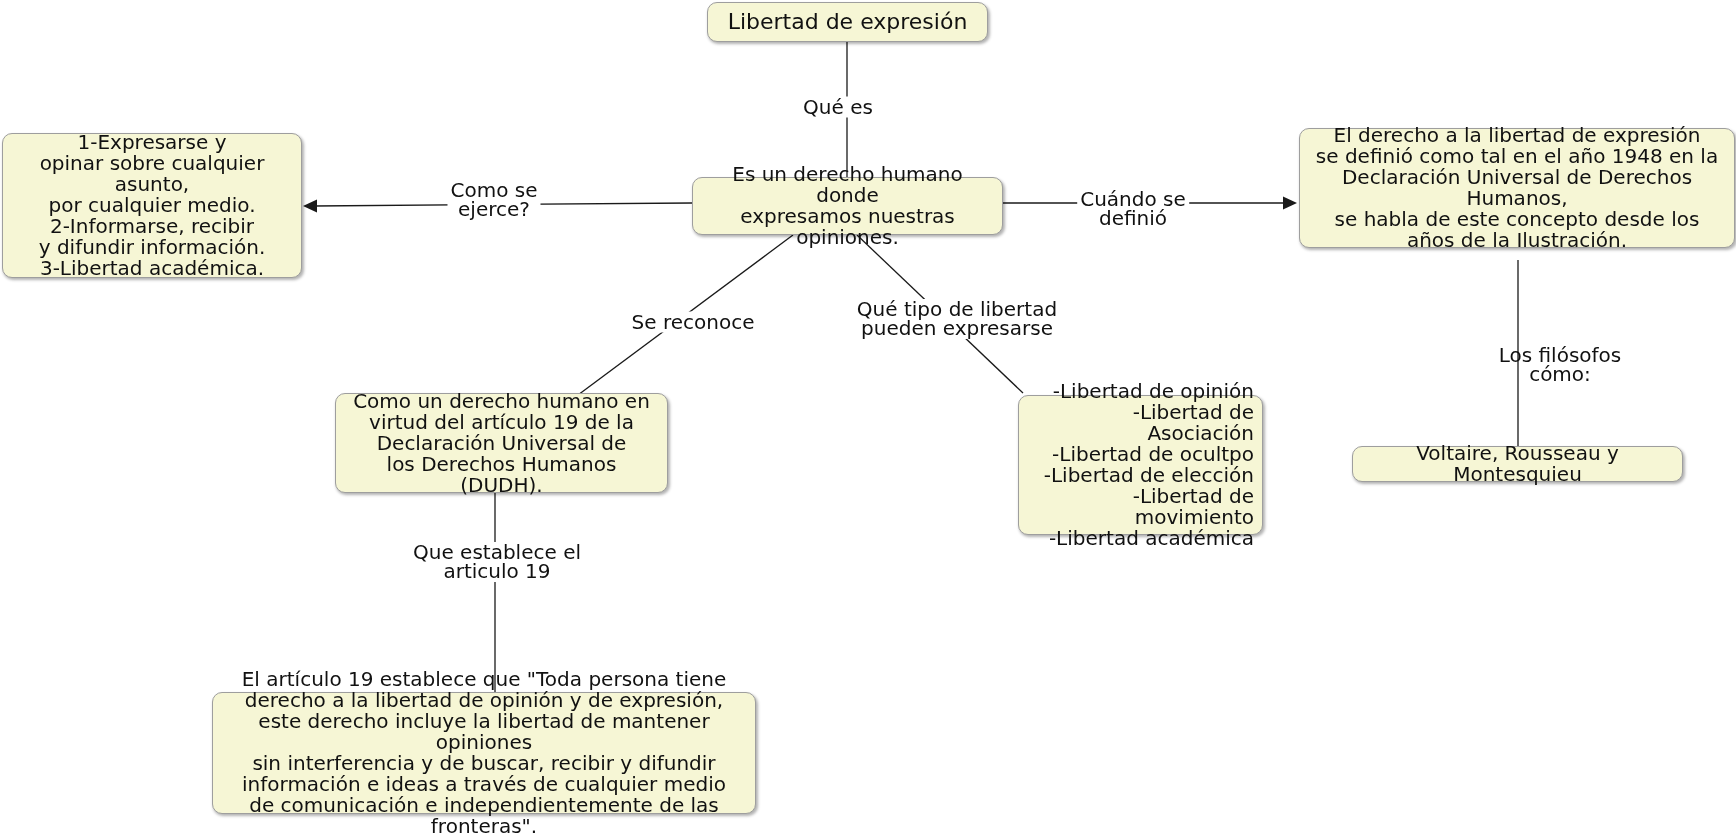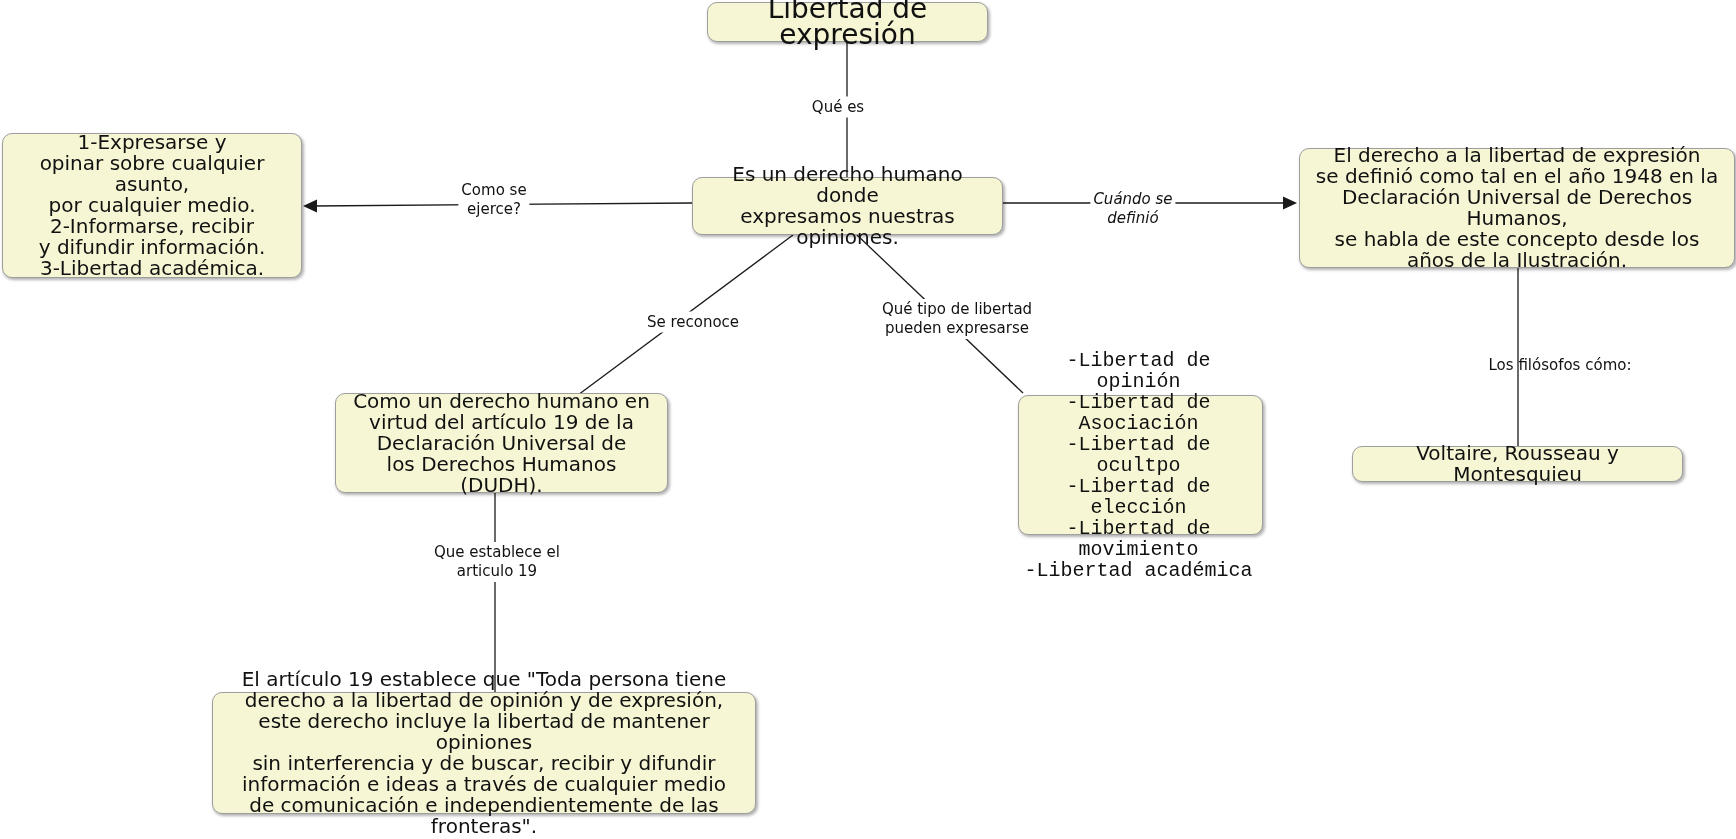--- a/index.html
+++ b/index.html
@@ -17,29 +17,29 @@
     border:1px solid #9e9e9e;
     border-radius:10px;
     box-shadow:1.5px 2px 3px rgba(0,0,0,0.30);
     display:flex; align-items:center; justify-content:center;
     text-align:center;
     white-space:pre-line;
     font-size:20px; line-height:21px; color:#111111;
     box-sizing:border-box;
     padding:4px 8px;
   }
-  .node--title { font-size:28px; line-height:26px; }
-  .node--list { text-align:center; justify-content:flex-start; padding-left:4px;font-family:Liberation Mono, monospace; }
+  .node--title { font-size:22px; line-height:26px; }
+  .node--list { text-align:right; justify-content:flex-start; padding-left:4px; }
   .link-label {
     position:absolute;
     transform:translate(-50%,-50%);
     background:#ffffff;
     text-align:center;
     white-space:pre-line;
-    font-size:15px; line-height:19px; color:#111111;
+    font-size:20px; line-height:19px; color:#111111;
     padding:1px 3px;
   }
   .link-label--transparent { background:transparent; }
 </style>
 </head>
 <body>
 
 <div class="canvas">
 
   <svg class="wires" width="1736" height="839" viewBox="0 0 1736 839">
@@ -61,21 +61,21 @@
   <div class="node" style="left:2px; top:133px; width:300px; height:145px;">1-Expresarse y
 opinar sobre cualquier asunto,
 por cualquier medio.
 2-Informarse, recibir
 y difundir información.
 3-Libertad académica.</div>
 
   <div class="node" style="left:692px; top:177px; width:311px; height:58px;">Es un derecho humano donde
 expresamos nuestras opiniones.</div>
 
-  <div class="node" style="left:1299px; top:148px; width:436px; height:120px;text-align:center;">El derecho a la libertad de expresión
+  <div class="node" style="left:1299px; top:128px; width:436px; height:120px;text-align:center;">El derecho a la libertad de expresión
 se definió como tal en el año 1948 en la
 Declaración Universal de Derechos Humanos,
 se habla de este concepto desde los
 años de la Ilustración.</div>
 
   <div class="node" style="left:335px; top:393px; width:333px; height:100px;">Como un derecho humano en
 virtud del artículo 19 de la
 Declaración Universal de
 los Derechos Humanos (DUDH).</div>
 
@@ -93,21 +93,21 @@
 información e ideas a través de cualquier medio
 de comunicación e independientemente de las fronteras".</div>
 
   <div class="node" style="left:1352px; top:446px; width:331px; height:36px;">Voltaire, Rousseau y Montesquieu</div>
 
   <div class="link-label" style="left:838px; top:107px;">Qué es</div>
 
   <div class="link-label" style="left:494px; top:200px;">Como se
 ejerce?</div>
 
-  <div class="link-label" style="left:1133px; top:209px;font-style:italic;">Cuándo se
+  <div class="link-label" style="left:1133px; top:209px;">Cuándo se
 definió</div>
 
   <div class="link-label" style="left:693px; top:322px;">Se reconoce</div>
 
   <div class="link-label" style="left:957px; top:319px;">Qué tipo de libertad
 pueden expresarse</div>
 
   <div class="link-label" style="left:497px; top:562px;">Que establece el
 articulo 19</div>
 

